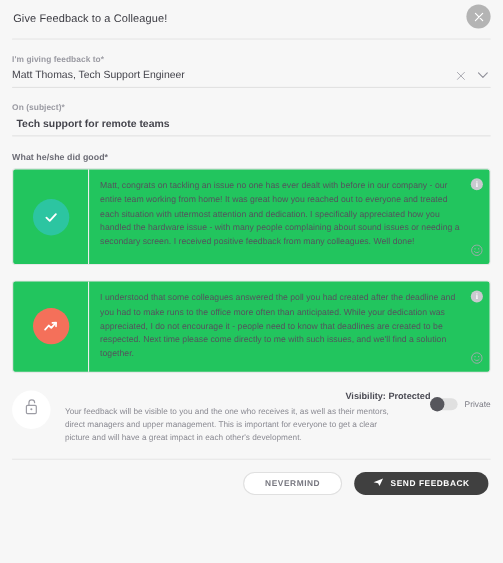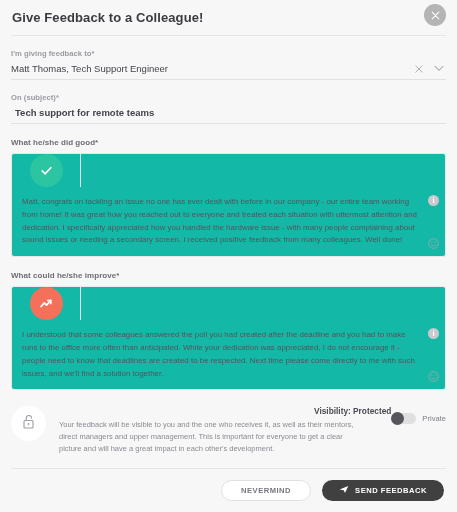--- a/index.html
+++ b/index.html
@@ -22,22 +22,22 @@
 
   
   .header {
     position: relative;
     height: 35px;
     display: flex;
     align-items: center;
     padding: 0 12px;
   }
   .header-title {
-    font-size: 13px;
-    font-weight: bold;
+    font-size: 10px;
+    font-weight: normal;
     color: #3b3b42;
     letter-spacing: 0.1px;
   }
   .close-btn {
     position: absolute;
     right: 11px;
     top: 4px;
     width: 22px;
     height: 22px;
     border-radius: 50%;
@@ -92,26 +92,25 @@
   .block { padding: 0 11px; margin-top: 14px; }
   .block-label {
     font-size: 8px;
     color: #6d6d76;
     font-weight: bold;
     margin-bottom: 6px;
     letter-spacing: 0.05px;
   }
   .block-box {
     position: relative;
-    background: #14b8a6;
+    background: #22c55e;
     border: 1px solid #e8e8e8;
     border-radius: 3px;
     display: flex;
     min-height: 88px;
-    flex-direction: column;
   }
   .block-box.improve { min-height: 78px; }
   .avatar-col {
     width: 69px;
     display: flex;
     align-items: center;
     justify-content: center;
     border-right: 1px solid #ededed;
     flex-shrink: 0;
     align-self: stretch;
@@ -334,23 +333,20 @@
             <circle cx="4.2" cy="4.6" r="0.65" fill="#a9a9b1"></circle>
             <circle cx="7.8" cy="4.6" r="0.65" fill="#a9a9b1"></circle>
             <path d="M3.6 7.3 C4.6 8.9, 7.4 8.9, 8.4 7.3" fill="none" stroke="#a9a9b1" stroke-width="0.85" stroke-linecap="round"></path>
           </svg>
         </div>
       </div>
     </div>
   </div>
 
   <div class="block">
-    <div class="block-label">
-      <span>What could he/she improve</span><span>*</span>
-    </div>
     <div class="block-box improve">
       <div class="avatar-col">
         <div class="badge-circle badge-improve">
           <svg width="18" height="18" viewBox="0 0 18 18">
             <path d="M4 11.6 L7.3 7.9 L9.6 10.1 L13.6 5.6" fill="none" stroke="#ffffff" stroke-width="1.6" stroke-linecap="round" stroke-linejoin="round"></path>
             <path d="M10.6 5.5 L14 5.3 L13.9 8.7" fill="none" stroke="#ffffff" stroke-width="1.5" stroke-linecap="round" stroke-linejoin="round"></path>
           </svg>
         </div>
       </div>
       <div class="text-col">

